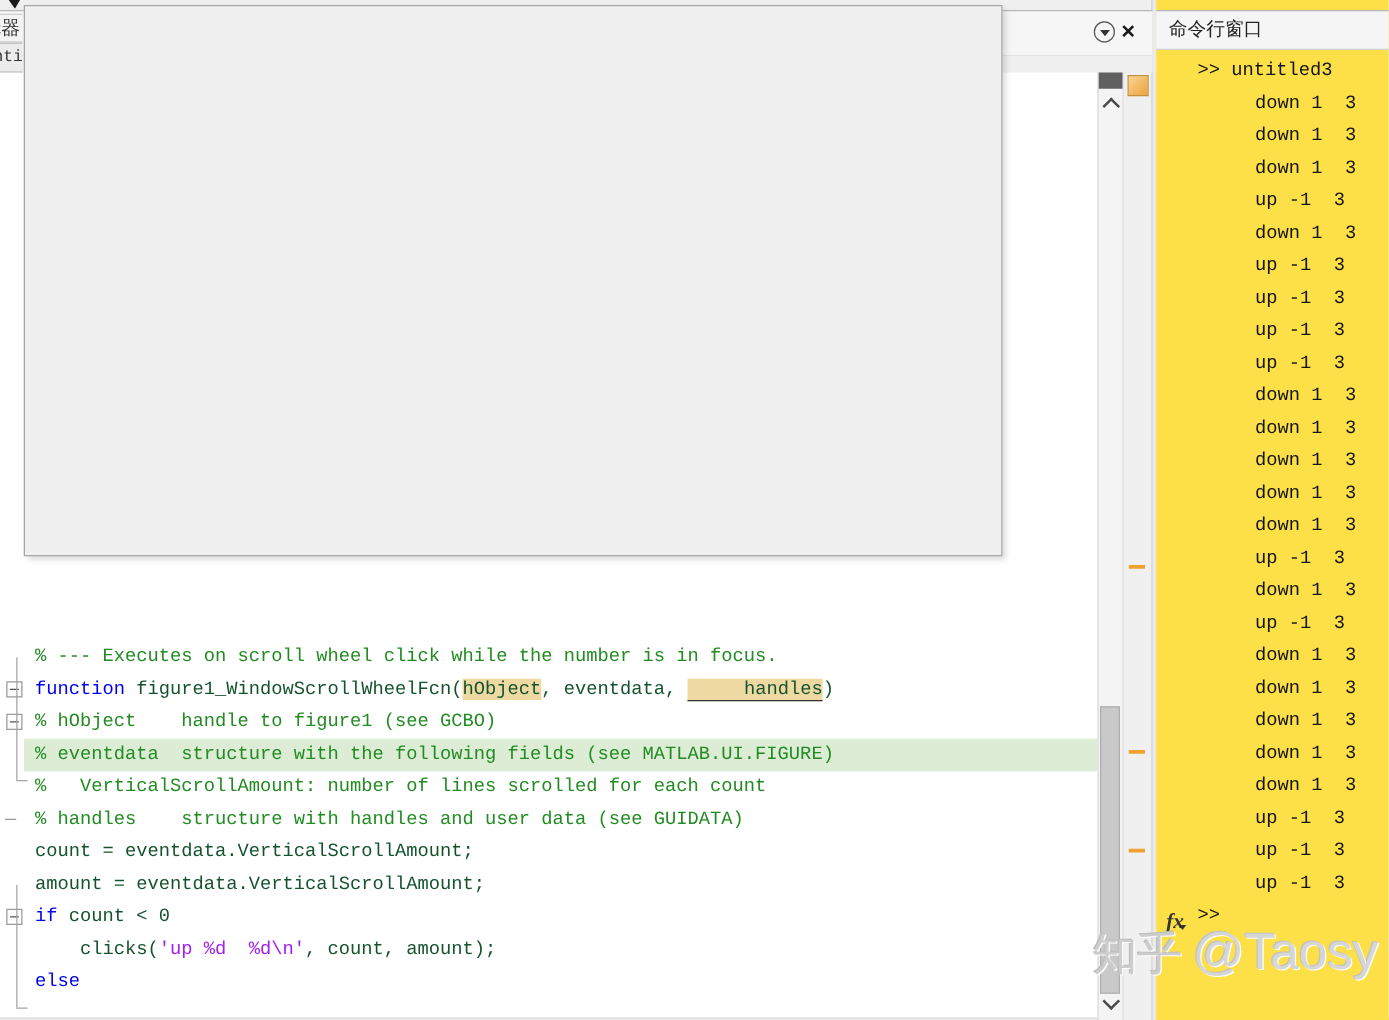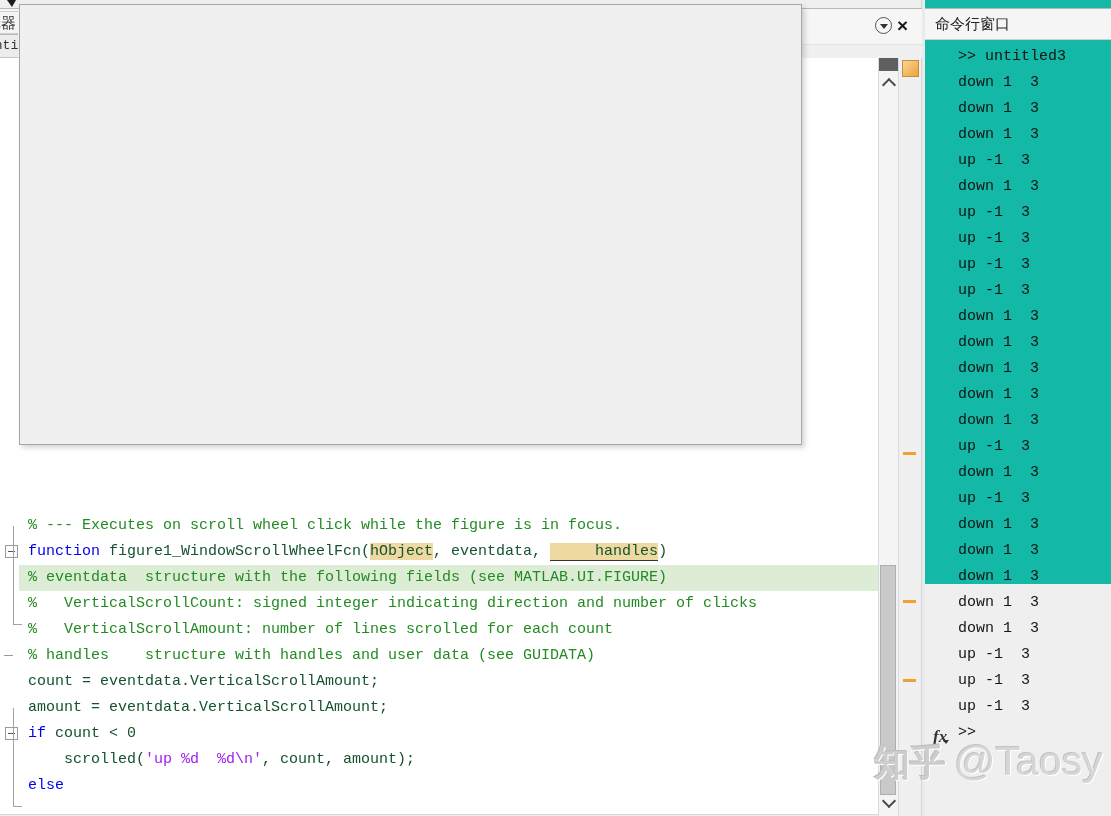--- a/index.html
+++ b/index.html
@@ -65,38 +65,38 @@
   .indicator-strip{position:absolute;left:899px;top:58px;width:23px;height:758px;background:#f0f0f0;
     border-right:1px solid #d5d5d5;box-sizing:border-box;z-index:2;}
   .warn-box{position:absolute;left:3px;top:2px;width:17px;height:17px;
     background:linear-gradient(135deg,#f9d494,#eda33c);border:1px solid #c3913c;box-sizing:border-box;}
   .dash{position:absolute;left:4px;width:13px;height:3px;background:#efa132;}
   .dash.d1{top:394px;}.dash.d2{top:542px;}.dash.d3{top:621px;}
   
   .divider{position:absolute;left:921px;top:0;width:4px;height:816px;background:#eaeaea;
     border-left:1px solid #d2d2d2;box-sizing:border-box;}
   
-  #command-window{position:absolute;left:925px;top:0;width:186px;height:584px;background:#14b8a6;}
+  #command-window{position:absolute;left:925px;top:0;width:186px;height:816px;background:#fde047;}
   .cw-header{position:absolute;left:0;top:8px;right:0;height:32px;background:#f5f5f5;box-sizing:border-box;
     border-top:1px solid #b8b8b8;border-bottom:1px solid #cfcfcf;}
   .cw-title{padding-left:10px;line-height:30px;font-family:"Liberation Sans",sans-serif;
     font-size:15px;color:#222;}
   .cw-body{position:absolute;left:0;top:40px;right:0;bottom:0;font-size:15px;color:#141414;padding-left:28px;}
   .cw-echo{position:absolute;left:33px;top:4px;height:26px;line-height:26px;white-space:pre;}
   .cw-output{position:absolute;left:33px;top:30px;}
-  .cw-line{height:26px;line-height:26px;white-space:pre;}
+  .cw-line{height:26px;line-height:26px;white-space:pre;margin-left:46px;}
   .cw-prompt-row{position:absolute;left:0;top:680px;height:26px;line-height:26px;width:100%;}
   .fx-label{position:absolute;left:8px;top:4px;font-family:"Liberation Serif",serif;font-style:italic;
     font-weight:bold;font-size:17px;color:#333;}
   .fx-caret{position:absolute;left:18px;top:20px;width:0;height:0;
     border-left:3px solid transparent;border-right:3px solid transparent;border-top:4px solid #333;}
   .prompt-text{position:absolute;left:33px;top:0;white-space:pre;}
   
   .watermark{position:absolute;left:874px;top:738px;z-index:50;white-space:nowrap;pointer-events:none;}
-  .wm-brand{font-family:"Liberation Sans",sans-serif;font-size:36px;font-weight:bold;color:#cdcdcd;
+  .wm-brand{font-family:"Liberation Sans",sans-serif;font-size:36px;font-weight:normal;color:#cdcdcd;
     text-shadow:1px 1px 0 #ffffff,-1px -1px 0 #bdbdbd;text-align:center;}
   .wm-handle{font-family:"Liberation Sans",sans-serif;font-size:41px;font-weight:400;color:#d6d6d6;
     margin-left:8px;text-shadow:1px 1px 0 #ffffff,-1px -1px 0 #c2c2c2;}
 </style>
 </head>
 <body>
 
 <div id="editor-region">
   <div class="editor-header"></div>
   <div class="tab-strip"></div>
@@ -109,30 +109,30 @@
   </div>
   <div class="top-left-mark"></div>
 
   <div class="min-btn">
     <span class="tri"></span>
   </div>
   <div class="close-btn">×</div>
 
   <div class="editor-content">
     <div class="code-block">
-        <div class="code-line"><span class="gutter"></span><span class="code-text"><span class="seg-comment">% --- Executes on scroll wheel click while the figure is in focus.</span></span></div>
+        <div class="code-line"><span class="gutter"></span><span class="code-text"><span class="seg-comment">% --- Executes on scroll wheel click while the number is in focus.</span></span></div>
         <div class="code-line"><span class="gutter"><span class="fold-box"><i></i></span></span><span class="code-text"><span class="seg-keyword">function </span><span class="seg-plain">figure1_WindowScrollWheelFcn(</span><span class="seg-plain bg-tan">hObject</span><span class="seg-plain">, eventdata, </span><span class="seg-plain bg-tan useg">handles</span><span class="seg-plain">)</span></span></div>
+        <div class="code-line"><span class="gutter"><span class="fold-box"><i></i></span></span><span class="code-text"><span class="seg-comment">% hObject    handle to figure1 (see GCBO)</span></span></div>
         <div class="code-line hl"><span class="gutter"></span><span class="code-text"><span class="seg-comment">% eventdata  structure with the following fields (see MATLAB.UI.FIGURE)</span></span></div>
-        <div class="code-line"><span class="gutter"></span><span class="code-text"><span class="seg-comment">%   VerticalScrollCount: signed integer indicating direction and number of clicks</span></span></div>
         <div class="code-line"><span class="gutter"></span><span class="code-text"><span class="seg-comment">%   VerticalScrollAmount: number of lines scrolled for each count</span></span></div>
         <div class="code-line"><span class="gutter"><span class="fold-tick"></span></span><span class="code-text"><span class="seg-comment">% handles    structure with handles and user data (see GUIDATA)</span></span></div>
         <div class="code-line"><span class="gutter"></span><span class="code-text"><span class="seg-plain">count = eventdata.VerticalScrollAmount;</span></span></div>
         <div class="code-line"><span class="gutter"></span><span class="code-text"><span class="seg-plain">amount = eventdata.VerticalScrollAmount;</span></span></div>
         <div class="code-line"><span class="gutter"><span class="fold-box"><i></i></span></span><span class="code-text"><span class="seg-keyword">if</span><span class="seg-plain"> count &lt; 0</span></span></div>
-        <div class="code-line"><span class="gutter"></span><span class="code-text"><span class="seg-plain">    scrolled(</span><span class="seg-string">'up %d  %d\n'</span><span class="seg-plain">, count, amount);</span></span></div>
+        <div class="code-line"><span class="gutter"></span><span class="code-text"><span class="seg-plain">    clicks(</span><span class="seg-string">'up %d  %d\n'</span><span class="seg-plain">, count, amount);</span></span></div>
         <div class="code-line"><span class="gutter"></span><span class="code-text"><span class="seg-keyword">else</span></span></div>
       </div>
   </div>
 
   <div class="fold-vline" style="top:526px;height:98px;"></div>
   <div class="fold-corner" style="top:624px;"></div>
   <div class="fold-vline" style="top:708px;height:98px;"></div>
   <div class="fold-corner" style="top:806px;"></div>
 
   <div class="figure-overlay"></div>

